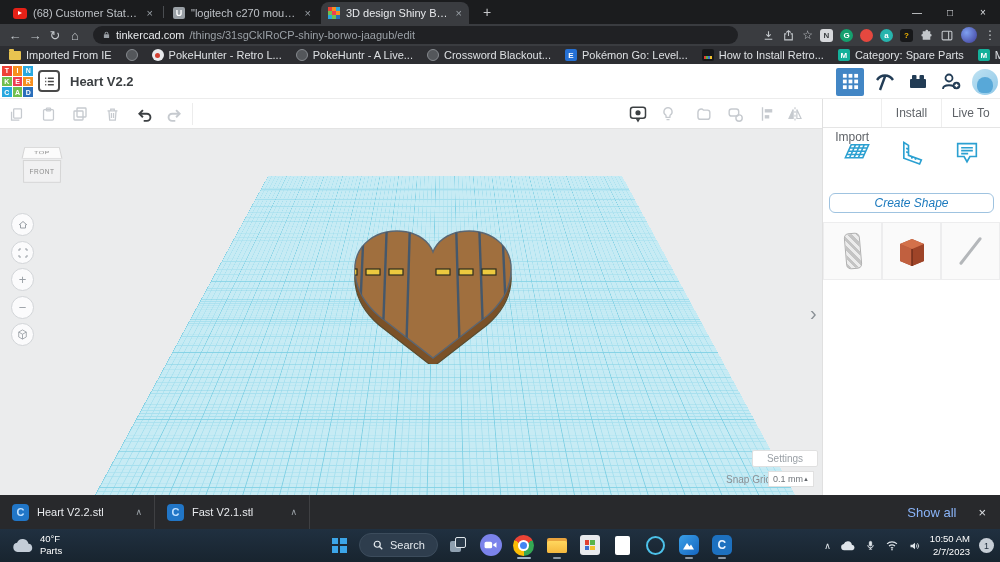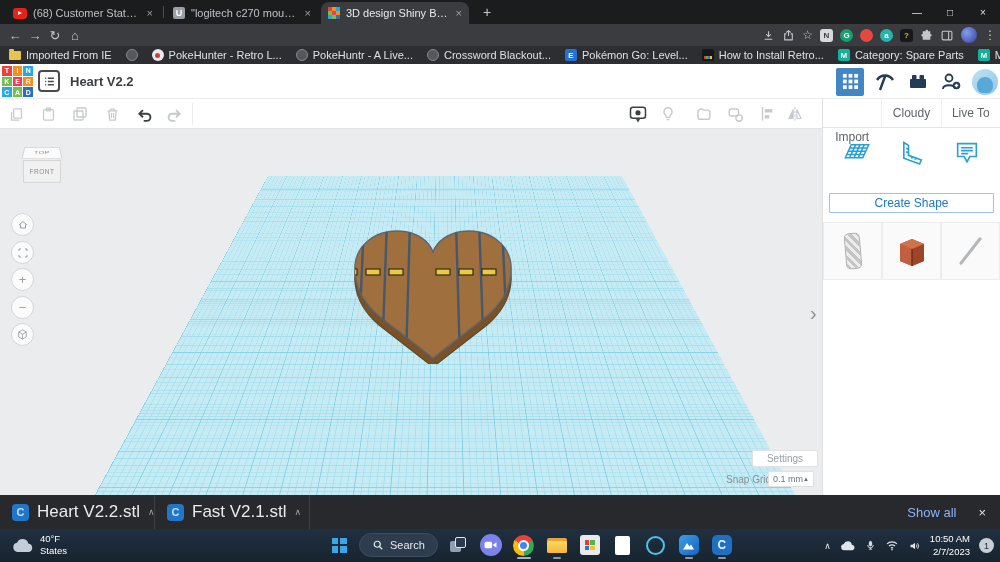--- a/index.html
+++ b/index.html
@@ -73,21 +73,21 @@
   #rightpanel { position:absolute; left:822px; top:99px; width:178px; height:396px; background:#fff; border-left:1px solid #e0e0e0; }
   #iobar { display:flex; height:29px; border-bottom:1px solid #e5e5e5; }
   #iobar .iob { flex:1; display:flex; align-items:center; justify-content:center; font-size:12px; color:#5f6368; border-left:1px solid #eee; }
   #iobar .iob:first-child { border-left:none;margin-top:38px; }
   #panel-icons { display:flex; justify-content:space-around; align-items:center; padding:11px 6px 9px 6px; color:#2ba0d1; }
   .yc-row { display:flex; gap:4px; padding:4px 6px 0 6px; }
   #yc-select { flex:1; height:27px; border:1px solid #c9cdd1; border-radius:3px; display:flex; align-items:center; padding:0 7px; font-size:12px; color:#70757a; gap:4px; }
   #yc-select .lbl { flex:1; }
   .spin { display:flex; flex-direction:column; line-height:0.6; font-size:6px; color:#5f6368; }
   #yc-search { width:42px; height:27px; border:1px solid #c9cdd1; border-radius:3px; display:flex; align-items:center; justify-content:center; color:#3c4043; }
-  #create-shape { margin:17px 6px 0 6px; height:20px; border:1px solid #9fc3e0; border-radius:1px; display:flex; align-items:center; justify-content:center; font-size:12px; color:#1b79bd; }
+  #create-shape { margin:17px 6px 0 6px; height:20px; border:1px solid #9fc3e0; border-radius:6px; display:flex; align-items:center; justify-content:center; font-size:12px; color:#1b79bd;font-style:italic; }
   #shape-cards { margin-top:9px; height:58px; background:#ededee; display:flex; gap:2px; padding:1px; }
   .scard { flex:1; background:#fafafa; display:flex; align-items:center; justify-content:center; }
   .sh-slab { width:16px; height:36px; border-radius:5px; border:1px solid #b0b0b0; background:repeating-linear-gradient(50deg,#c4c4c4 0 3px,#ececec 3px 6px); transform:rotate(-5deg); }
   .sh-rod { width:3px; height:34px; border-radius:2px; background:#b4b7ba; transform:rotate(38deg); }
   #panel-collapse { position:absolute; left:-13px; top:203px; font-size:20px; color:#8a9096; }
 
   
   #viewport { position:absolute; top:129px; left:0; width:822px; height:366px; background:#ebeced; overflow:hidden; }
   #workplane { position:absolute; left:65px; bottom:-55px; width:760px; height:1400px; transform-origin:50% 100%; transform:perspective(1000px) rotateX(55deg); background-color:#c7ebf4;
     background-image:
@@ -101,21 +101,21 @@
   .navball { position:absolute; left:11px; width:23px; height:23px; border:1px solid #d2d5d8; border-radius:50%; background:#fbfbfc; color:#9aa0a6; display:flex; align-items:center; justify-content:center; font-size:13px; }
   #settings-btn { position:absolute; left:752px; top:321px; width:66px; height:17px; background:#fff; border:1px solid #e0e0e0; border-radius:2px; font-size:10px; color:#9aa0a6; display:flex; align-items:center; justify-content:center; }
   #snapgrid-label { position:absolute; left:726px; top:345px; font-size:10px; color:#8a8f94; }
   #snapgrid-box { position:absolute; left:768px; top:342px; width:46px; height:16px; background:#fff; border:1px solid #e0e0e0; display:flex; align-items:center; justify-content:space-between; padding:0 4px; font-size:9px; color:#70757a; }
   #snapgrid-box .car { font-size:6px; color:#5f6368; }
 
   
   #downloadsbar { position:absolute; top:495px; left:0; right:0; height:34px; background:#28292c; display:flex; align-items:center; }
   .dlitem { width:155px; height:100%; display:flex; align-items:center; gap:8px; padding:0 12px; border-right:1px solid #3f4043; }
   .dlic { width:17px; height:17px; border-radius:4px; background:#2176c7; color:#bfe0ff; font-size:11px; font-weight:bold; display:flex; align-items:center; justify-content:center; flex:none; }
-  .dlname { font-size:17px; color:#e8eaed; flex:1; white-space:nowrap; }
+  .dlname { font-size:11px; color:#e8eaed; flex:1; white-space:nowrap; }
   .dlchev { color:#9aa0a6; font-size:9px; }
   .dl-right { margin-left:auto; display:flex; align-items:center; gap:22px; padding-right:14px; }
   #showall { font-size:13px; color:#8ab4f8; }
   #dlclose { color:#dfe1e5; font-size:13px; }
 
   
   #taskbar { position:absolute; top:529px; left:0; right:0; height:33px; background:linear-gradient(#203040,#18242f); }
   #weather { position:absolute; left:12px; top:4px; display:flex; align-items:center; gap:6px; color:#fff; }
   #weather .wtxt { font-size:9.5px; line-height:1.3; }
   #tb-center { position:absolute; left:326px; top:3px; display:flex; align-items:center; gap:7px; }
@@ -183,20 +183,30 @@
   <div class="winctl" style="right:66px;">—</div>
   <div class="winctl" style="right:33px;">□</div>
   <div class="winctl" id="win-close" style="right:0;">×</div>
 </div>
 
 <div id="addrbar">
   <span class="navic" style="left:5px;">←</span>
   <span class="navic" style="left:25px;">→</span>
   <span class="navic" style="left:45px;">↻</span>
   <span class="navic" style="left:65px;">⌂</span>
+  <div id="urlpill">
+    <span>
+        <svg width="9" height="10" viewBox="0 0 24 24" fill="#9aa0a6">
+          <path d="M7,10 V8 a5,5 0 0 1 10,0 V10 h-2.5 V8 a2.5,2.5 0 0 0 -5,0 V10 Z"></path>
+          <rect x="5" y="10" width="14" height="10" rx="1.5"></rect>
+        </svg>
+      </span>
+    <span class="host">tinkercad.com</span>
+      <span class="path">/things/31sgCkIRoCP-shiny-borwo-jaagub/edit</span>
+  </div>
   <div class="addr-right">
     <span>
         <svg width="13" height="13" viewBox="0 0 24 24" fill="none" stroke="#c3c7cb" stroke-width="2">
           <path d="M12,4 V14 M8,10 L12,14 L16,10 M5,19 H19"></path>
         </svg>
       </span>
     <span>
         <svg width="13" height="13" viewBox="0 0 24 24" fill="none" stroke="#c3c7cb" stroke-width="2">
           <path d="M8,9 H5 V20 H19 V9 H16 M12,3 V13 M8,6.5 L12,3 L16,6.5"></path>
         </svg>
@@ -440,21 +450,21 @@
   <div id="snapgrid-label">Snap Grid</div>
   <div id="snapgrid-box">
     <span>0.1 mm</span>
     <span class="car">▲</span>
   </div>
 </div>
 
 <div id="rightpanel">
   <div id="iobar">
     <span class="iob">Import</span>
-    <span class="iob">Cloudy</span>
+    <span class="iob">Install</span>
     <span class="iob">Live To</span>
   </div>
   <div id="panel-icons">
     <span>
         <svg width="30" height="28" viewBox="0 0 24 24" fill="none" stroke="currentColor" stroke-width="1.3">
           <path d="M7,5 H22 L17,16 H2 Z M10.7,5 L5.7,16 M14.5,5 L9.5,16 M18.2,5 L13.2,16 M5.9,7.8 H20.8 M4.6,10.5 H19.6 M3.3,13.2 H18.3"></path>
         </svg>
       </span>
     <span>
         <svg width="28" height="28" viewBox="0 0 24 24" fill="none" stroke="currentColor" stroke-width="1.4">
@@ -503,21 +513,21 @@
     <span id="showall">Show all</span>
     <span id="dlclose">×</span>
   </div>
 </div>
 
 <div id="taskbar">
   <div id="weather">
     <svg width="22" height="16" viewBox="0 0 24 17">
         <path d="M6,16 a5,5 0 0 1 -0.5,-9.9 A6.5,6.5 0 0 1 18,7.2 a4.5,4.5 0 0 1 0.8,8.8 Z" fill="#c3cdd8"></path>
       </svg>
-    <span class="wtxt"><span>40°F</span><br><span>States</span></span>
+    <span class="wtxt"><span>40°F</span><br><span>Parts</span></span>
   </div>
   <div id="tb-center">
     <span class="tbapp">
         <span id="startlogo">
           <i></i>
           <i></i>
           <i></i>
           <i></i>
         </span>
       </span>

